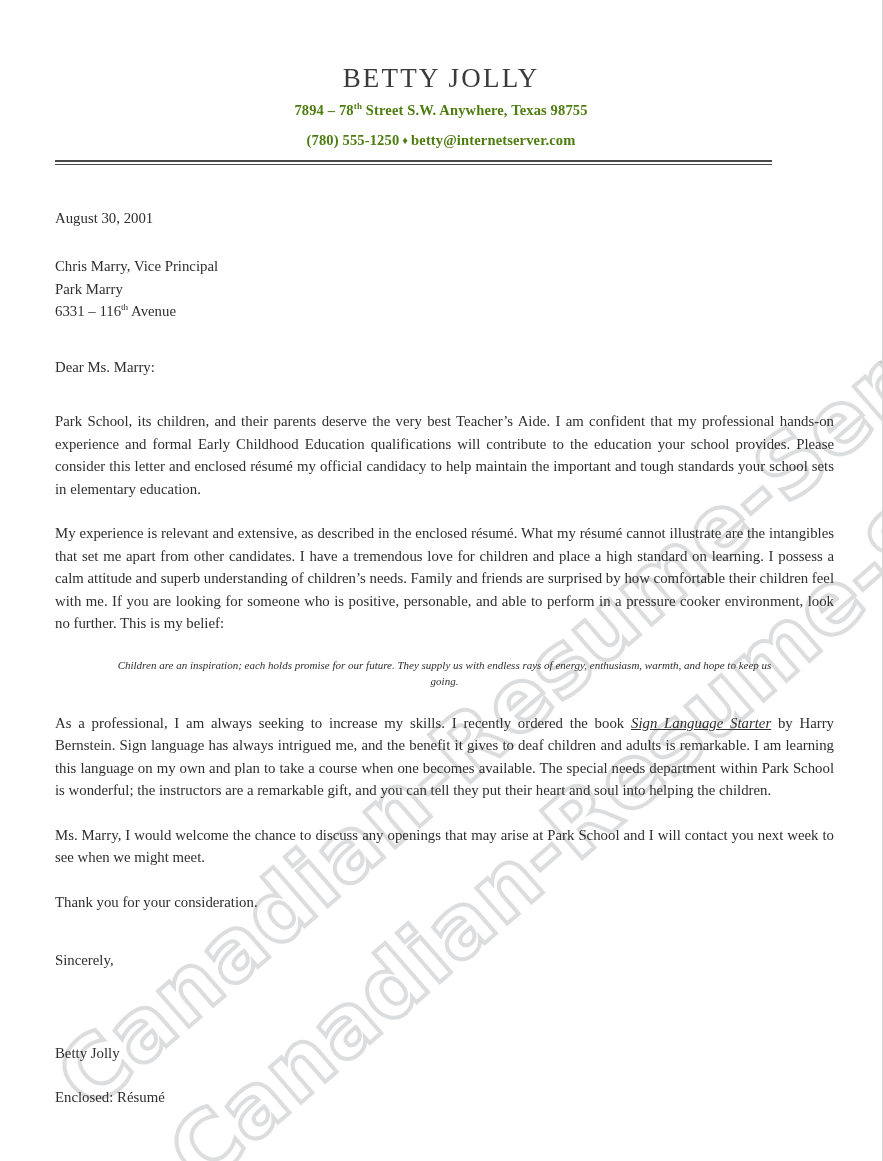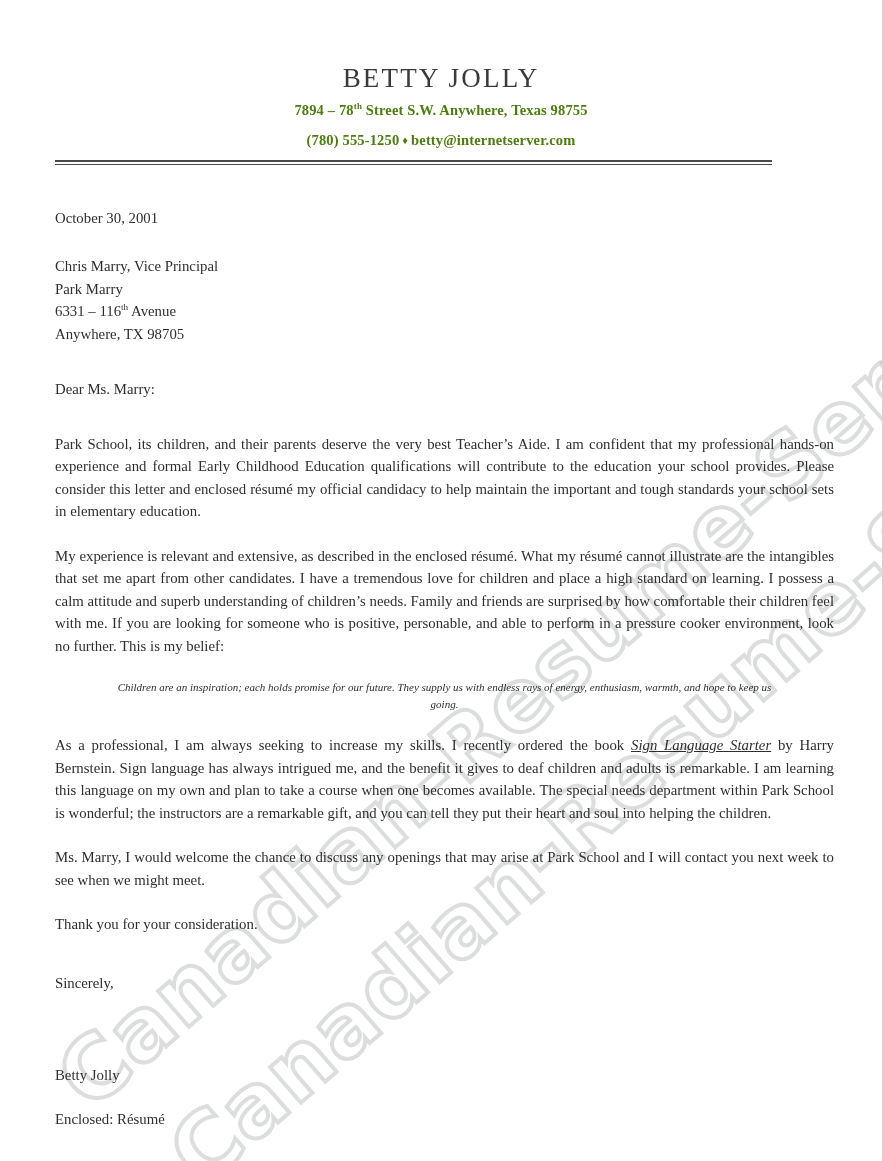--- a/index.html
+++ b/index.html
@@ -185,27 +185,26 @@
     </header>
 
     <div class="rule-wrap">
       <div class="rule-thick"></div>
       <div class="rule-gap"></div>
       <div class="rule-thin"></div>
     </div>
 
     <main class="letter-body">
 
-      <div class="date">October 30, 2001</div>
+      <div class="date">August 30, 2001</div>
 
       <div class="recipient">
         <div>Chris Marry, Vice Principal</div>
         <div>Park Marry</div>
         <div><span>6331 – 116</span><sup>th</sup><span> Avenue</span></div>
-        <div>Anywhere, TX 98705</div>
       </div>
 
       <div class="salutation">Dear Ms. Marry:</div>
 
       <p class="para first">Park School, its children, and their parents deserve the very best Teacher’s Aide. I am confident that my professional hands-on experience and formal Early Childhood Education qualifications will contribute to the education your school provides. Please consider this letter and enclosed résumé my official candidacy to help maintain the important and tough standards your school sets in elementary education.</p>
 
       <p class="para">My experience is relevant and extensive, as described in the enclosed résumé. What my résumé cannot illustrate are the intangibles that set me apart from other candidates. I have a tremendous love for children and place a high standard on learning. I possess a calm attitude and superb understanding of children’s needs. Family and friends are surprised by how comfortable their children feel with me. If you are looking for someone who is positive, personable, and able to perform in a pressure cooker environment, look no further. This is my belief:</p>
 
       <blockquote class="quote">Children are an inspiration; each holds promise for our future. They supply us with endless rays of energy, enthusiasm, warmth, and hope to keep us going.</blockquote>
 

